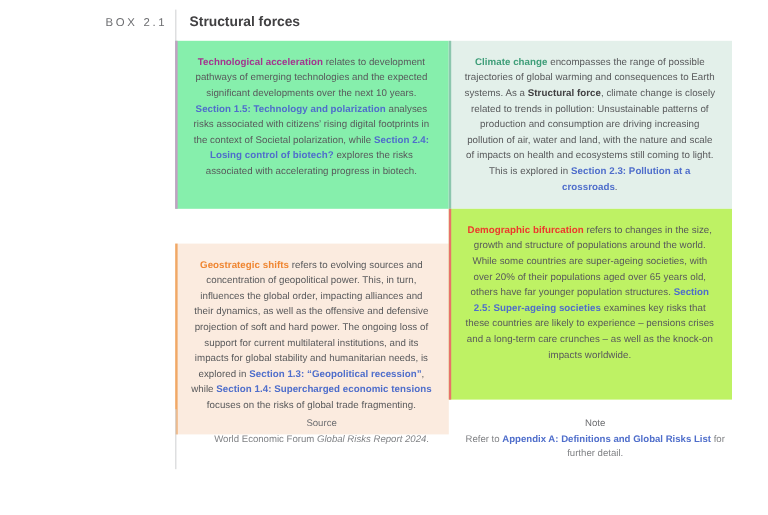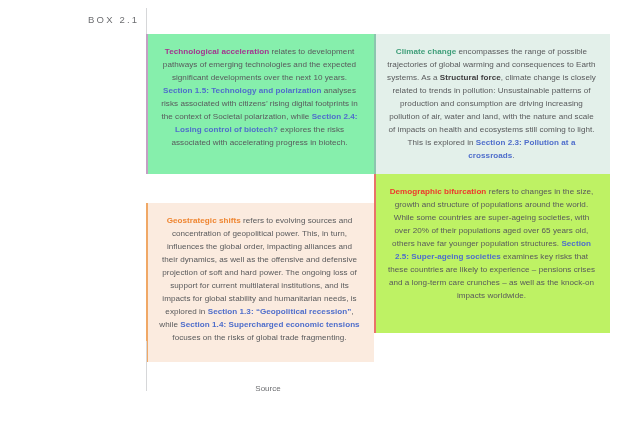--- a/index.html
+++ b/index.html
@@ -104,21 +104,21 @@
     top: 341px;
     width: 1px;
     height: 50px;
     background: #d6d7d9;
   }
   .foot {
     position: absolute;
     top: 348px;
     width: 220px;
   }
-  .foot-source { left: 158px; margin-top: 36px; }
+  .foot-source { left: 158px; }
   .foot-note   { left: 386px; }
   .foot-title {
     font-size: 8px;
     color: #6d6e71;
     margin: 0 0 3px 0;
     font-weight: 400;
   }
   .foot-body {
     font-size: 8px;
     line-height: 12.4px;
@@ -129,20 +129,21 @@
   .foot-body .lnk { color: #4f6ecb; font-weight: 700; font-style: normal; }
 </style>
 </head>
 <body>
 
 <div class="box">
 
   <div class="header">
     <div class="box-label">BOX 2.1</div>
     <div class="header-rule"></div>
+    <div class="box-title">Structural forces</div>
   </div>
 
   <div class="grid">
 
     <div class="cell q-tl" id="cell-0" style="background: #86efac;">
       <span class="accent" style="background: rgb(196, 158, 196);"></span>
       <p>
         <span class="lead" style="color: rgb(163, 53, 143);">Technological acceleration</span><span> relates to development pathways of emerging technologies and the expected significant developments over the next 10 years. </span><span class="lnk" style="color: rgb(79, 110, 203);">Section 1.5: Technology and polarization</span><span> analyses risks associated with citizens’ rising digital footprints in the context of Societal polarization, while </span><span class="lnk" style="color: rgb(79, 110, 203);">Section 2.4: Losing control of biotech?</span><span> explores the risks associated with accelerating progress in biotech.</span>
       </p>
     </div>
@@ -167,16 +168,21 @@
         <span class="lead" style="color: rgb(237, 58, 45);">Demographic bifurcation</span><span> refers to changes in the size, growth and structure of populations around the world. While some countries are super-ageing societies, with over 20% of their populations aged over 65 years old, others have far younger population structures. </span><span class="lnk" style="color: rgb(79, 110, 203);">Section 2.5: Super-ageing societies</span><span> examines key risks that these countries are likely to experience – pensions crises and a long-term care crunches – as well as the knock-on impacts worldwide.</span>
       </p>
     </div>
 
   </div>
 
   <div class="foot-rule"></div>
 
   <div class="foot foot-source">
     <p class="foot-title">Source</p>
+    <p class="foot-body"><span>World Economic Forum </span><em>Global Risks Report 2024</em><span>.</span></p>
   </div>
 
+  <div class="foot foot-note">
+    <p class="foot-title">Note</p>
+    <p class="foot-body"><span>Refer to </span><span class="lnk" style="color: rgb(79, 110, 203);">Appendix A: Definitions and Global Risks List</span><span> for further detail.</span></p>
+  </div>
 
 </div>
 
 </body></html>

